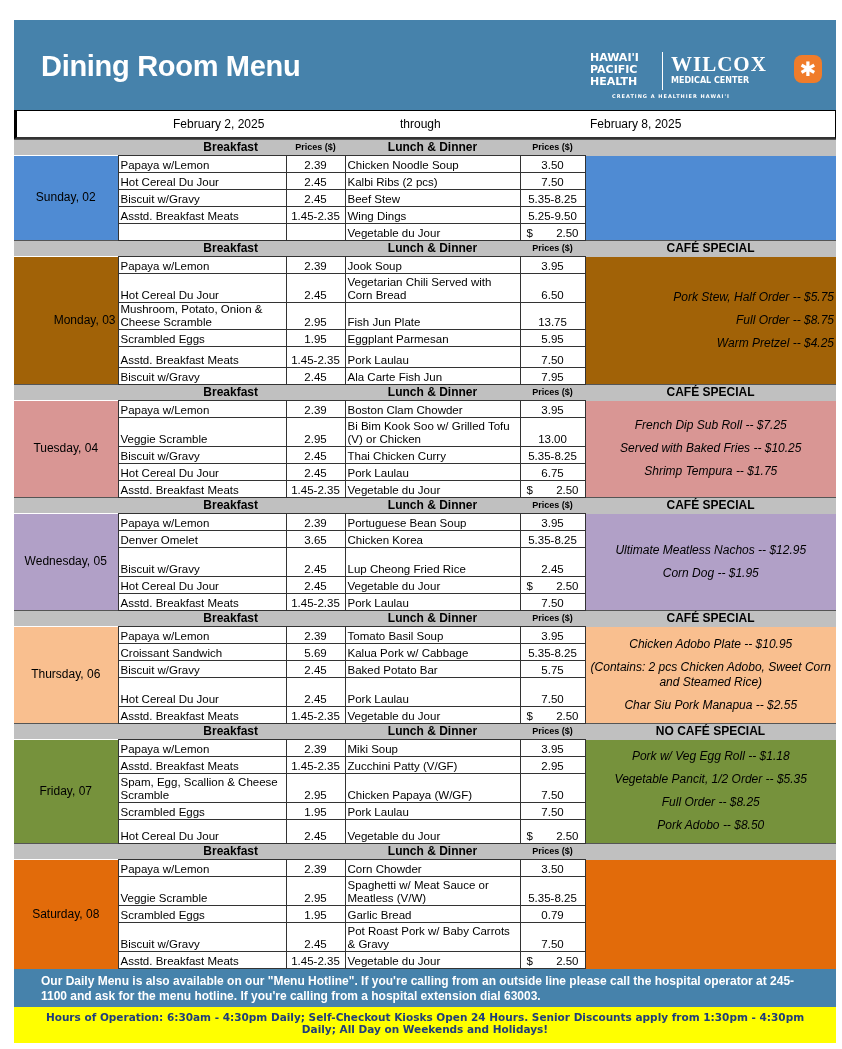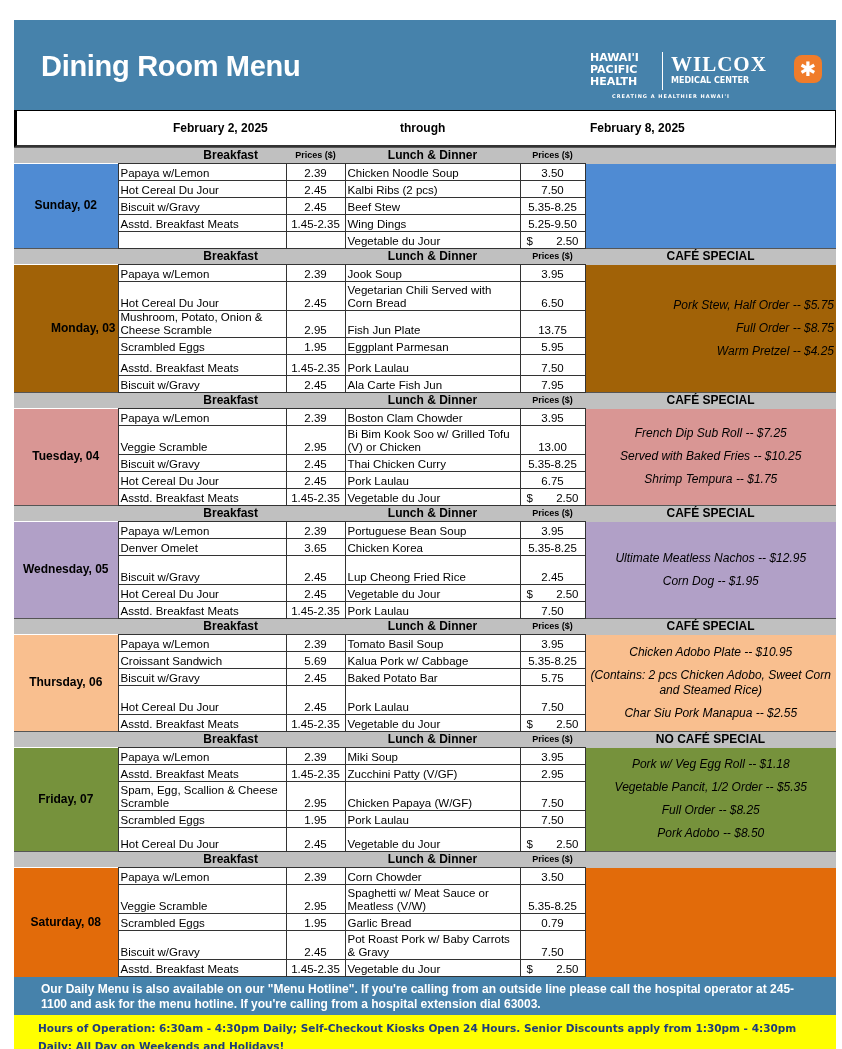--- a/index.html
+++ b/index.html
@@ -6,41 +6,41 @@
     body { width: 842px; height: 1049px; background: #ffffff; font-family: "Liberation Sans", sans-serif; position: relative; overflow: hidden; }
     .page { position: absolute; left: 14px; top: 20px; width: 822px; }
     .banner { height: 90px; background: #4682ab; position: relative; }
     .banner-title { position: absolute; left: 27px; top: 30px; color: #fff; font-size: 29px; font-weight: bold; font-family: "Liberation Sans", sans-serif; letter-spacing: -0.3px; }
     .logo-hph { position: absolute; left: 576px; top: 32px; color: #fff; font-weight: bold; font-size: 11px; line-height: 12px; font-family: "DejaVu Sans", sans-serif; }
     .logo-div { position: absolute; left: 648px; top: 32px; width: 1px; height: 38px; background: #fff; }
     .logo-wilcox { position: absolute; left: 657px; top: 34px; color: #fff; font-size: 21px; font-weight: bold; letter-spacing: 1px; font-family: Liberation Serif, serif; line-height: 20px; }
     .logo-mc { position: absolute; left: 657px; top: 56px; color: #fff; font-size: 8px; font-weight: bold; font-family: "DejaVu Sans", sans-serif; }
     .logo-tag { position: absolute; left: 598px; top: 73px; color: #fff; font-size: 5px; font-weight: bold; letter-spacing: 1px; font-family: "DejaVu Sans", sans-serif; }
     .logo-mark { position: absolute; left: 780px; top: 35px; width: 28px; height: 28px; background: #f07c2a; border-radius: 8px; display: flex; align-items: center; justify-content: center; color: #fff; font-size: 20px; line-height: 1; }
-    .daterow { height: 37px; border: 1px solid #000; border-left: 3px solid #000; border-bottom: 2px solid #333; display: flex; align-items: center; font-weight: bold; font-size: 12px; background: #fff; }
+    .daterow { height: 29px; border: 1px solid #000; border-left: 3px solid #000; border-bottom: 2px solid #333; display: flex; align-items: center; font-weight: normal; font-size: 12px; background: #fff; }
     .daterow span { position: absolute; }
     table { border-collapse: collapse; width: 822px; table-layout: fixed; font-family: "Liberation Sans", sans-serif; padding-left: 41px; }
     td { font-size: 11.5px; padding: 0 2px; line-height: 13px; vertical-align: bottom; overflow: hidden; }
     .hdr td { background: #c0c0c0; font-weight: bold; font-size: 12px; text-align: center; height: 16px; vertical-align: middle; border-top: 1px solid #555; }
     .hdr td.ph { font-size: 9px; }
-    .day { font-weight: bold; font-size: 12px; text-align: center; vertical-align: middle; }
+    .day { font-weight: normal; font-size: 12px; text-align: center; vertical-align: middle; }
     .item { background: #fff; border: 1px solid #333; height: 17px; }
     .price { background: #fff; border: 1px solid #333; text-align: center; }
     .dollar { display: flex; justify-content: space-between; padding: 0 4px; }
     .special { font-style: italic; font-weight: normal; font-size: 12px; text-align: center; vertical-align: middle; line-height: 15px; }
     .special p { margin: 0; }
     .c-sun { background: #4f8bd3; }
     .c-mon { background: #a16207; text-align: right; }
     .c-tue { background: #d99694; }
     .c-wed { background: #b1a0c7; }
     .c-thu { background: #f9bf8f; }
     .c-fri { background: #76923c; }
     .c-sat { background: #e26b0a; }
     .footer-blue { background: #4682ab; color: #fff; font-weight: bold; font-size: 12px; padding: 5px 27px; line-height: 15px; height: 38px; }
-    .footer-yellow { background: #ffff00; color: #1f3d7a; font-weight: bold; font-size: 10.5px; text-align: left; padding: 4px 24px; line-height: 18px; font-family: "DejaVu Sans", sans-serif; height: 36px; }
+    .footer-yellow { background: #ffff00; color: #1f3d7a; font-weight: bold; font-size: 10.5px; text-align: center; padding: 4px 24px; line-height: 12px; font-family: "DejaVu Sans", sans-serif; height: 36px; }
   </style>
 </head>
 <body>
 
 <div class="page">
   <div class="banner">
     <div class="banner-title">Dining Room Menu</div>
     <div class="logo-hph">
       <div>HAWAI'I</div>
       <div>PACIFIC</div>

